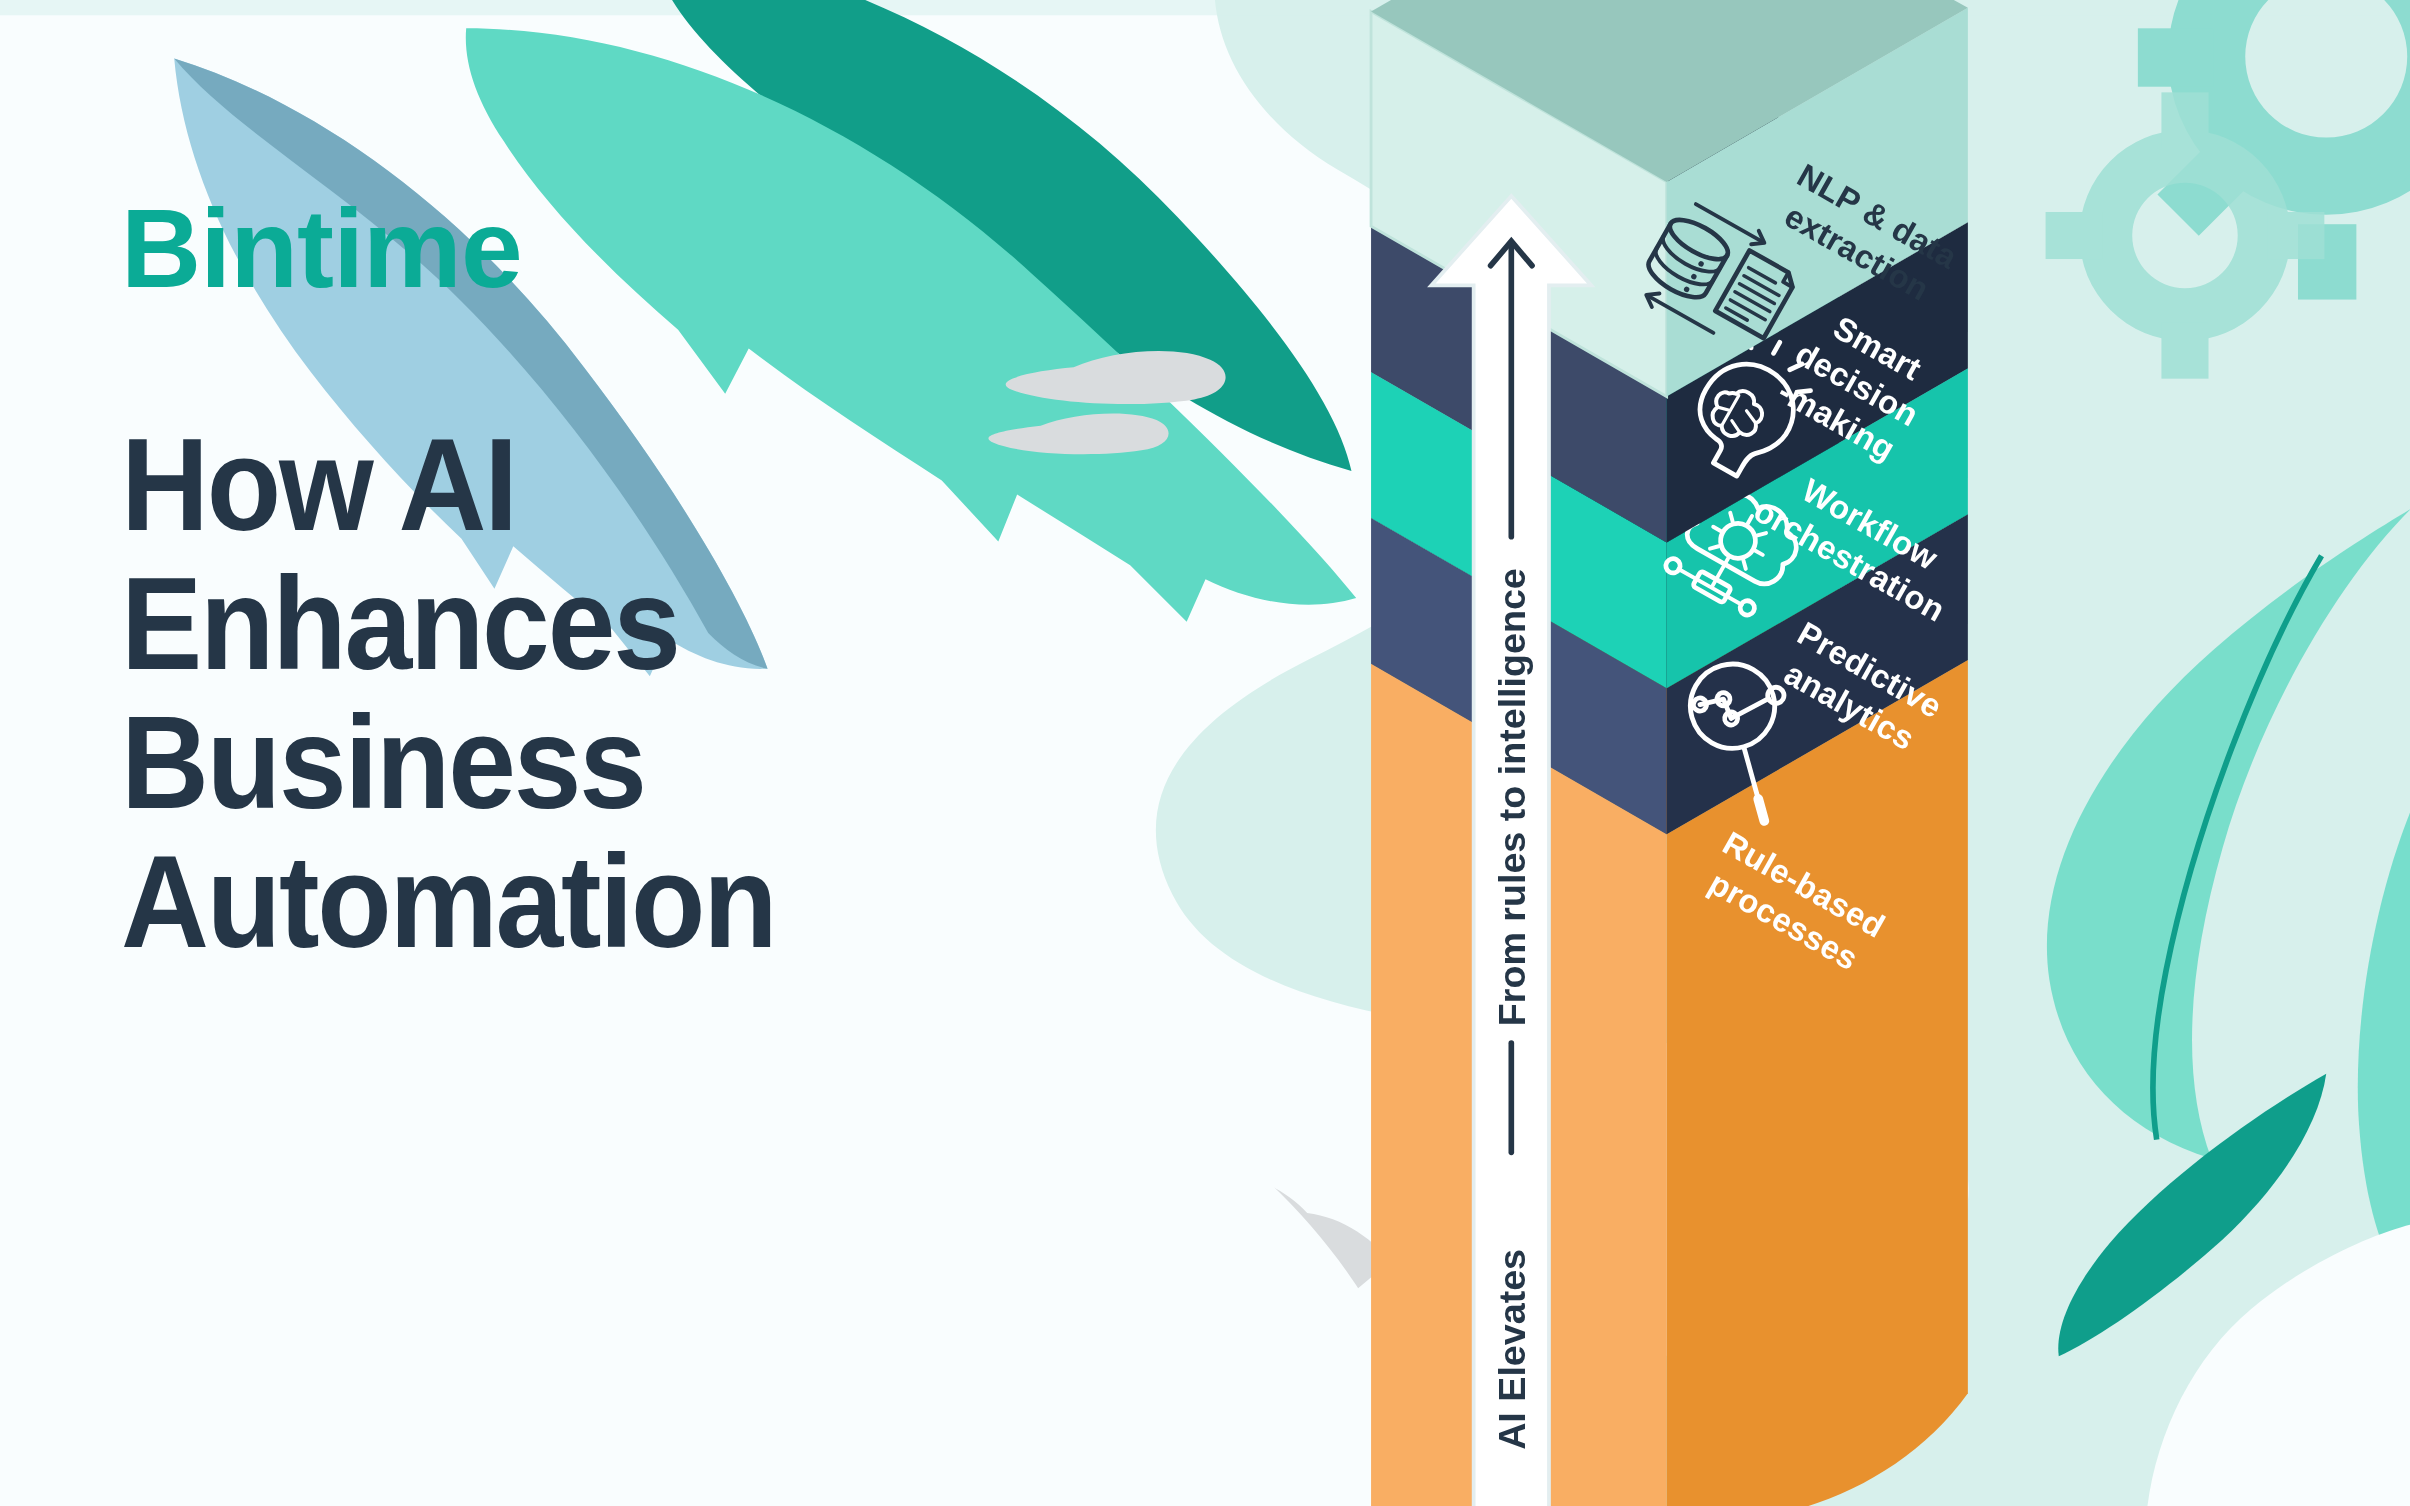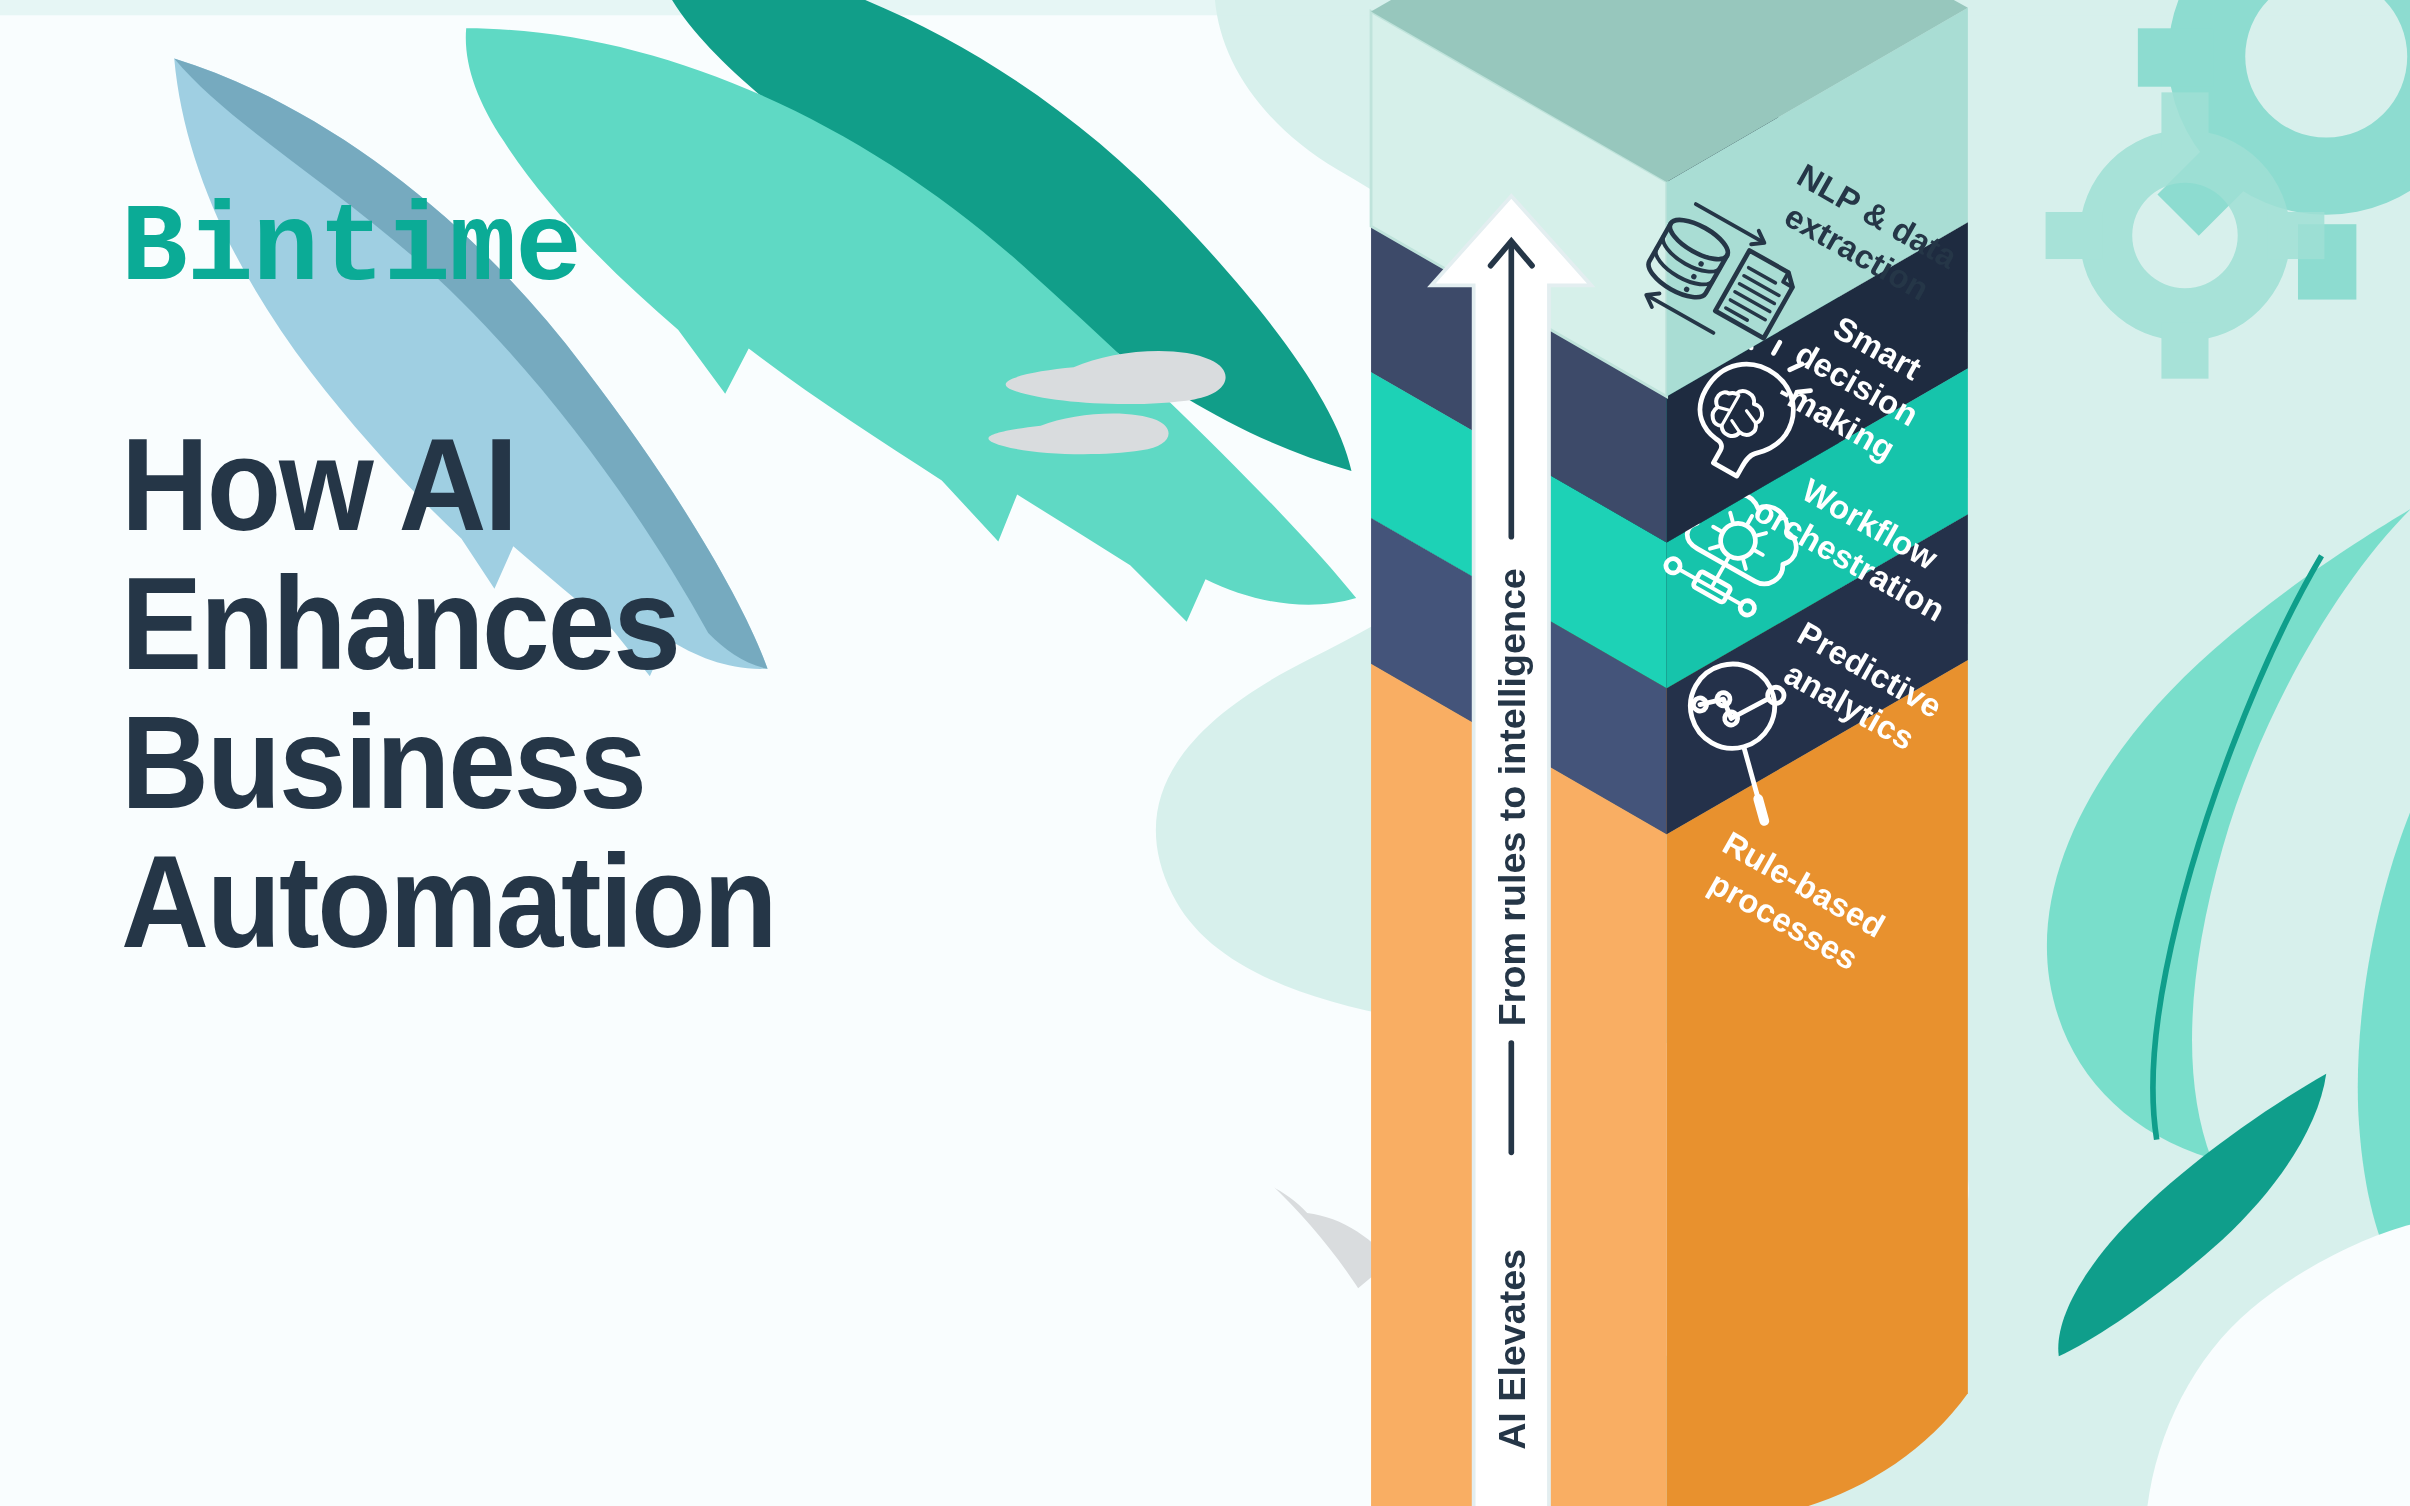--- a/index.html
+++ b/index.html
@@ -16,21 +16,21 @@
   .bg-svg { position:absolute; inset:0; width:2411px; height:1507px; }
 
   
   .left-col {
     position:absolute;
     left:121px; top:194px;
     width:1055px;
     z-index:6;
   }
   .logo {
-    font-family:Liberation Mono, monospace;
+    font-family:Liberation Sans, sans-serif;
     font-size:111px;
     font-weight:700;
     letter-spacing:-0.9px;
     color:#0bab96;
     line-height:1;
     margin-bottom:0;
     white-space:nowrap;
   }
   .headline {
     margin-top:111px;

